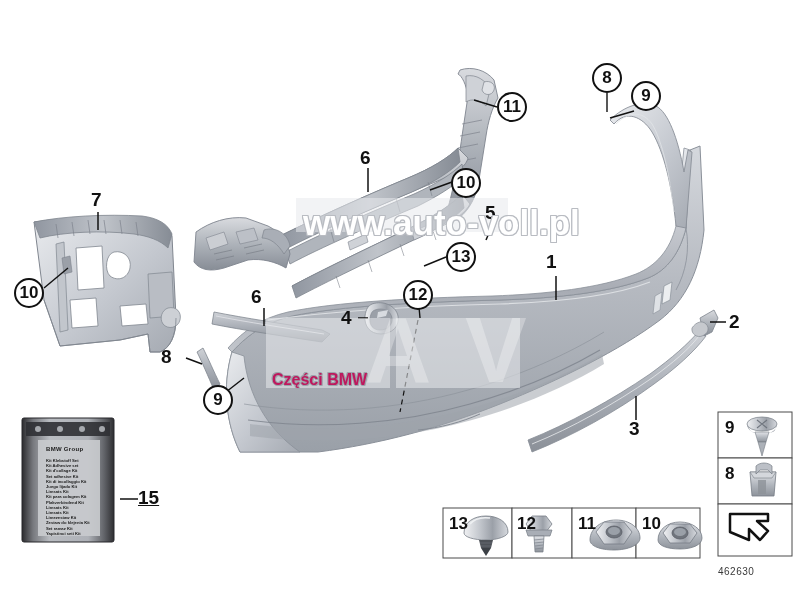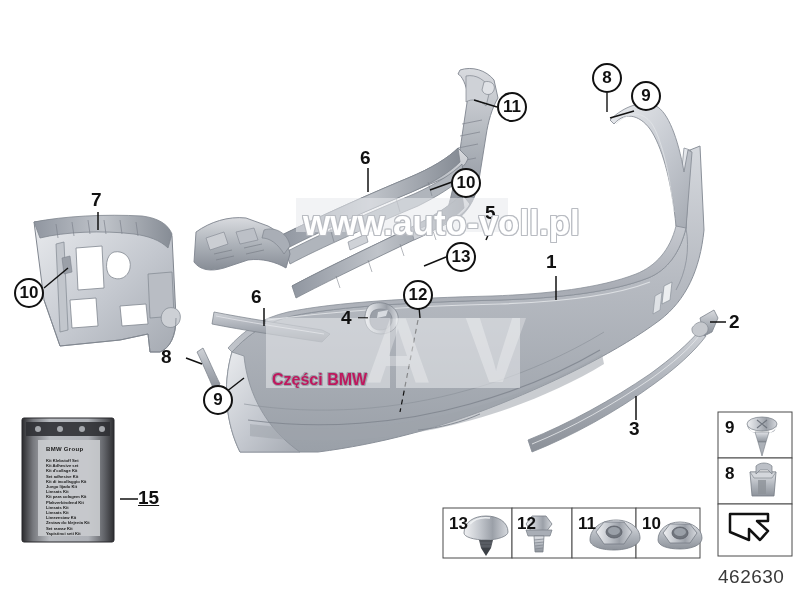--- a/index.html
+++ b/index.html
@@ -73,21 +73,21 @@
     color: #be185d;
     text-shadow:
       1px 0 0 #9ea3ab, -1px 0 0 #9ea3ab,
       0 1px 0 #9ea3ab, 0 -1px 0 #9ea3ab,
       1px 1px 0 #9ea3ab, -1px -1px 0 #9ea3ab;
   }
   #doc-id {
     position: absolute;
     left: 718px; top: 566px;
     font-family: "Liberation Sans", sans-serif;
-    font-size: 19px;
+    font-size: 10px;
     color: #3a3a3a;
     letter-spacing: 0.5px;
   }
   .bagline {
     position: absolute;
     font-family: "Liberation Sans", sans-serif;
     color: #1b1b1b;
     white-space: nowrap;
   }
 </style>

